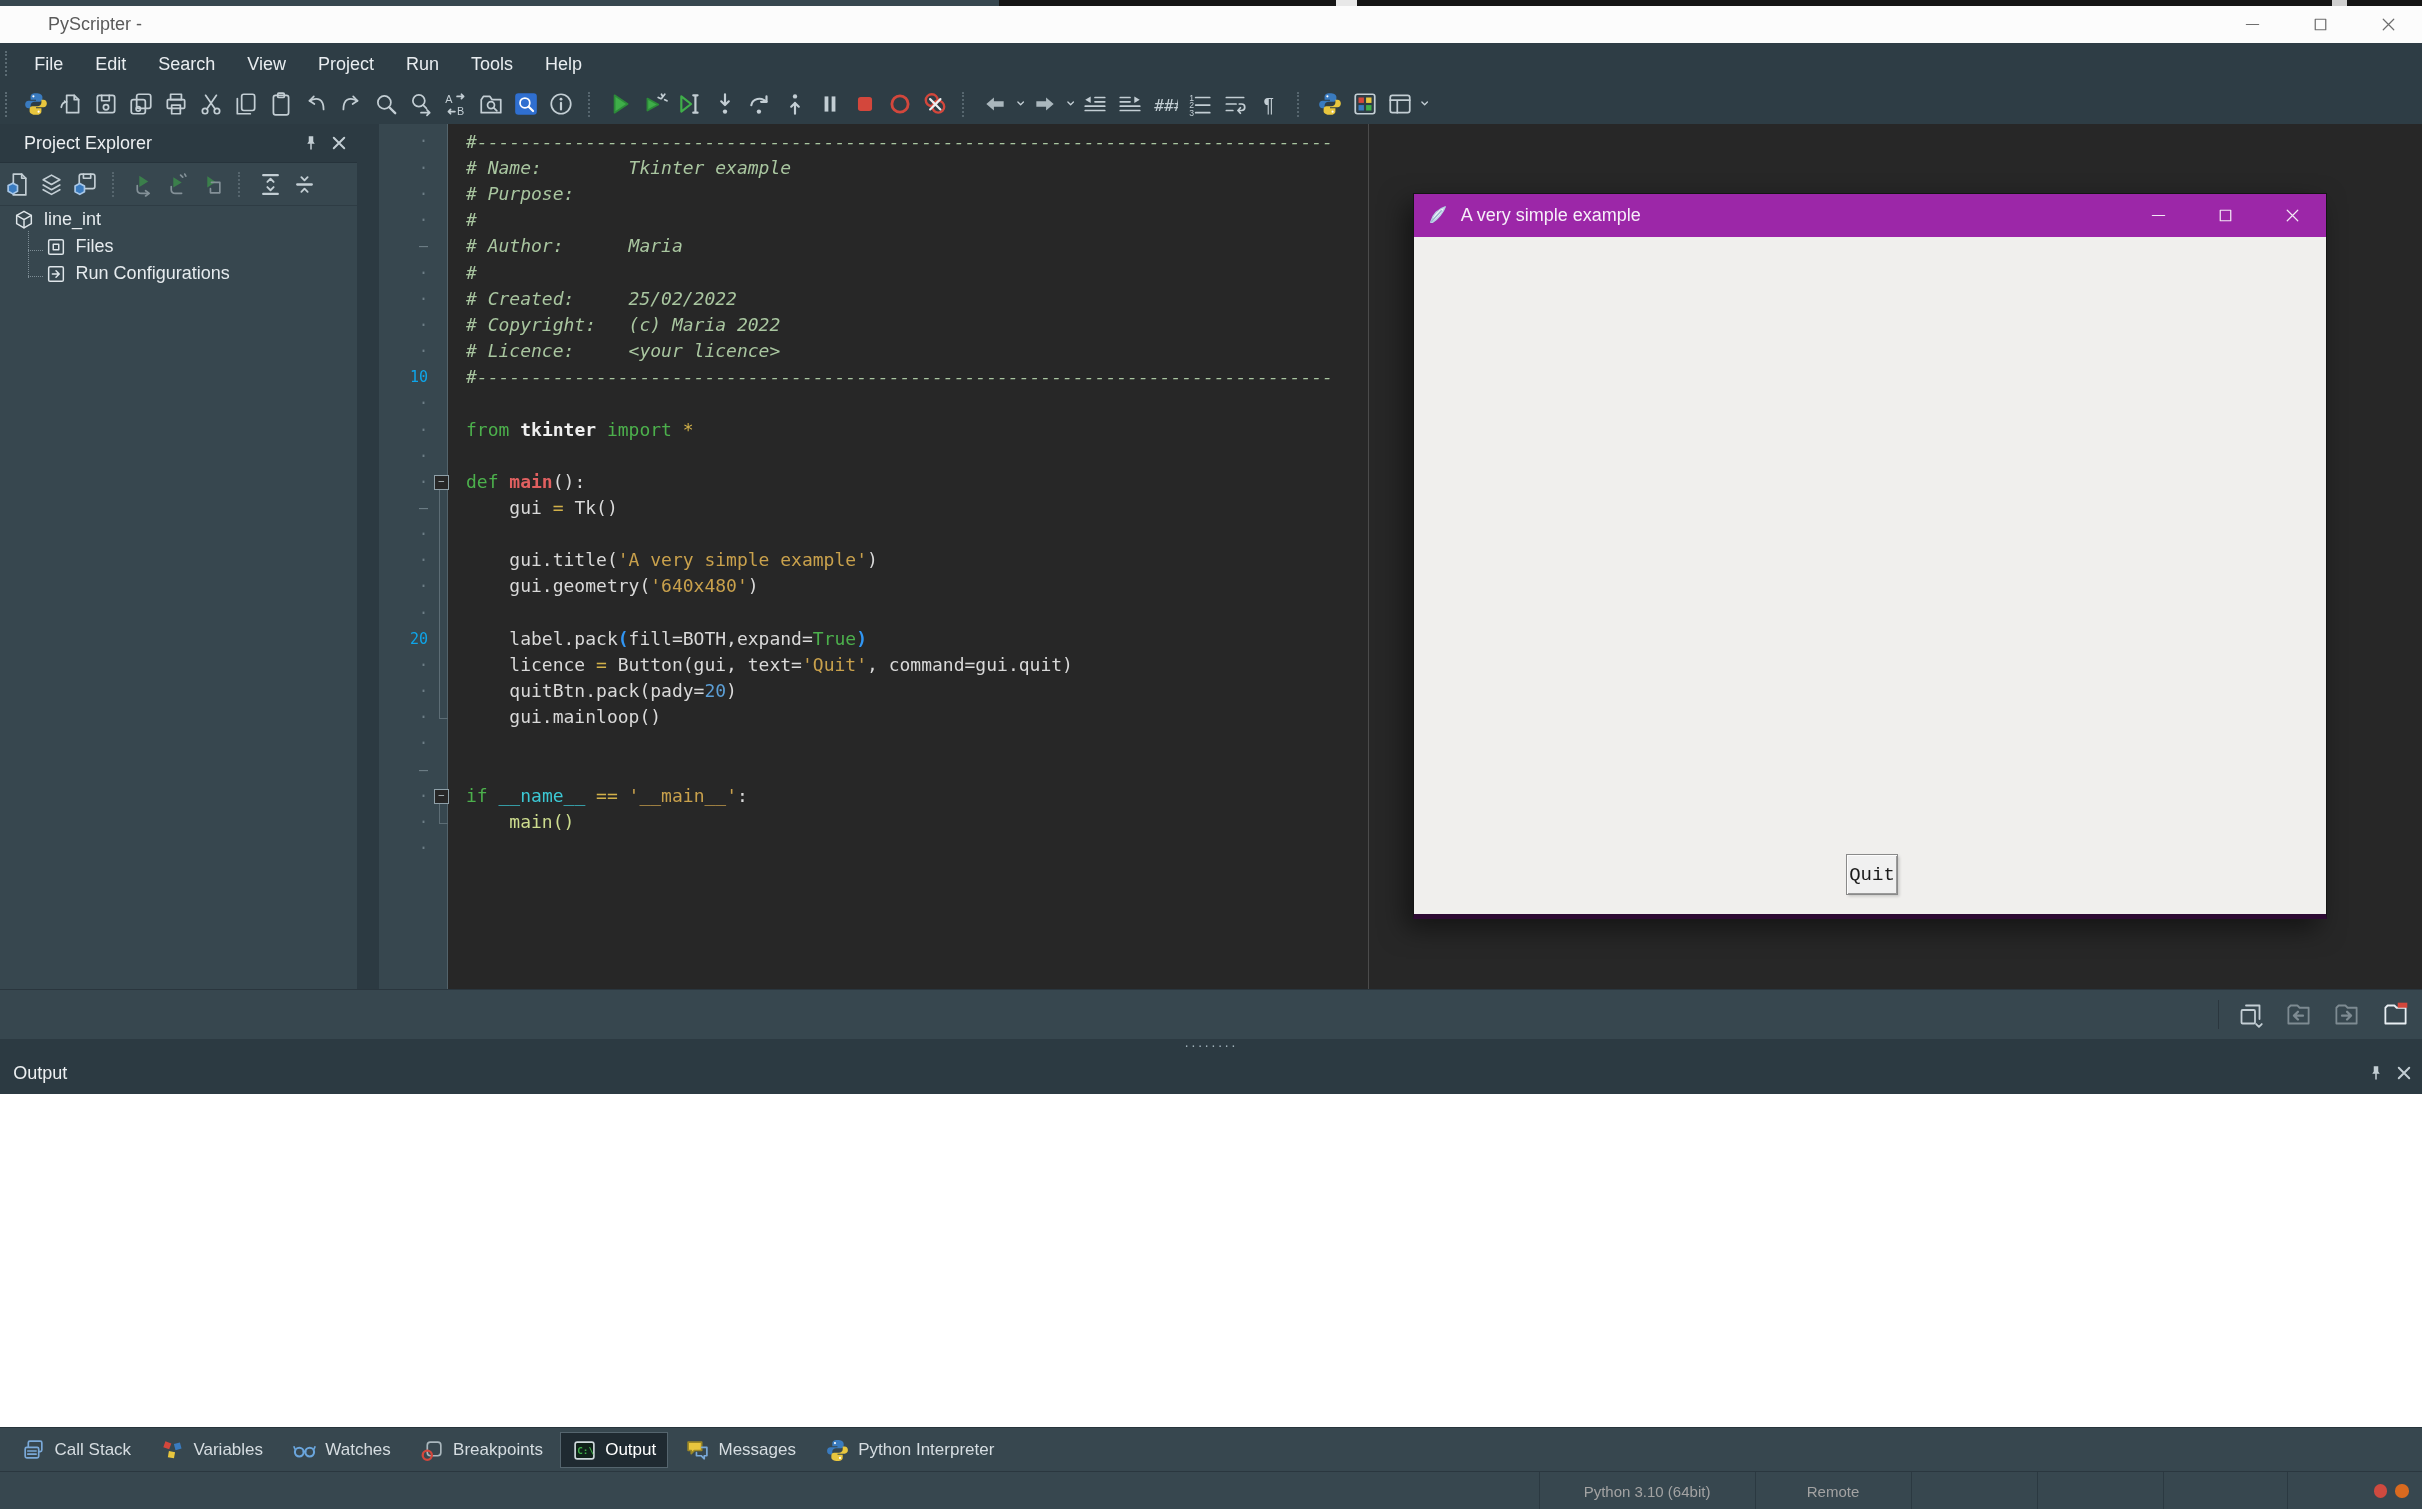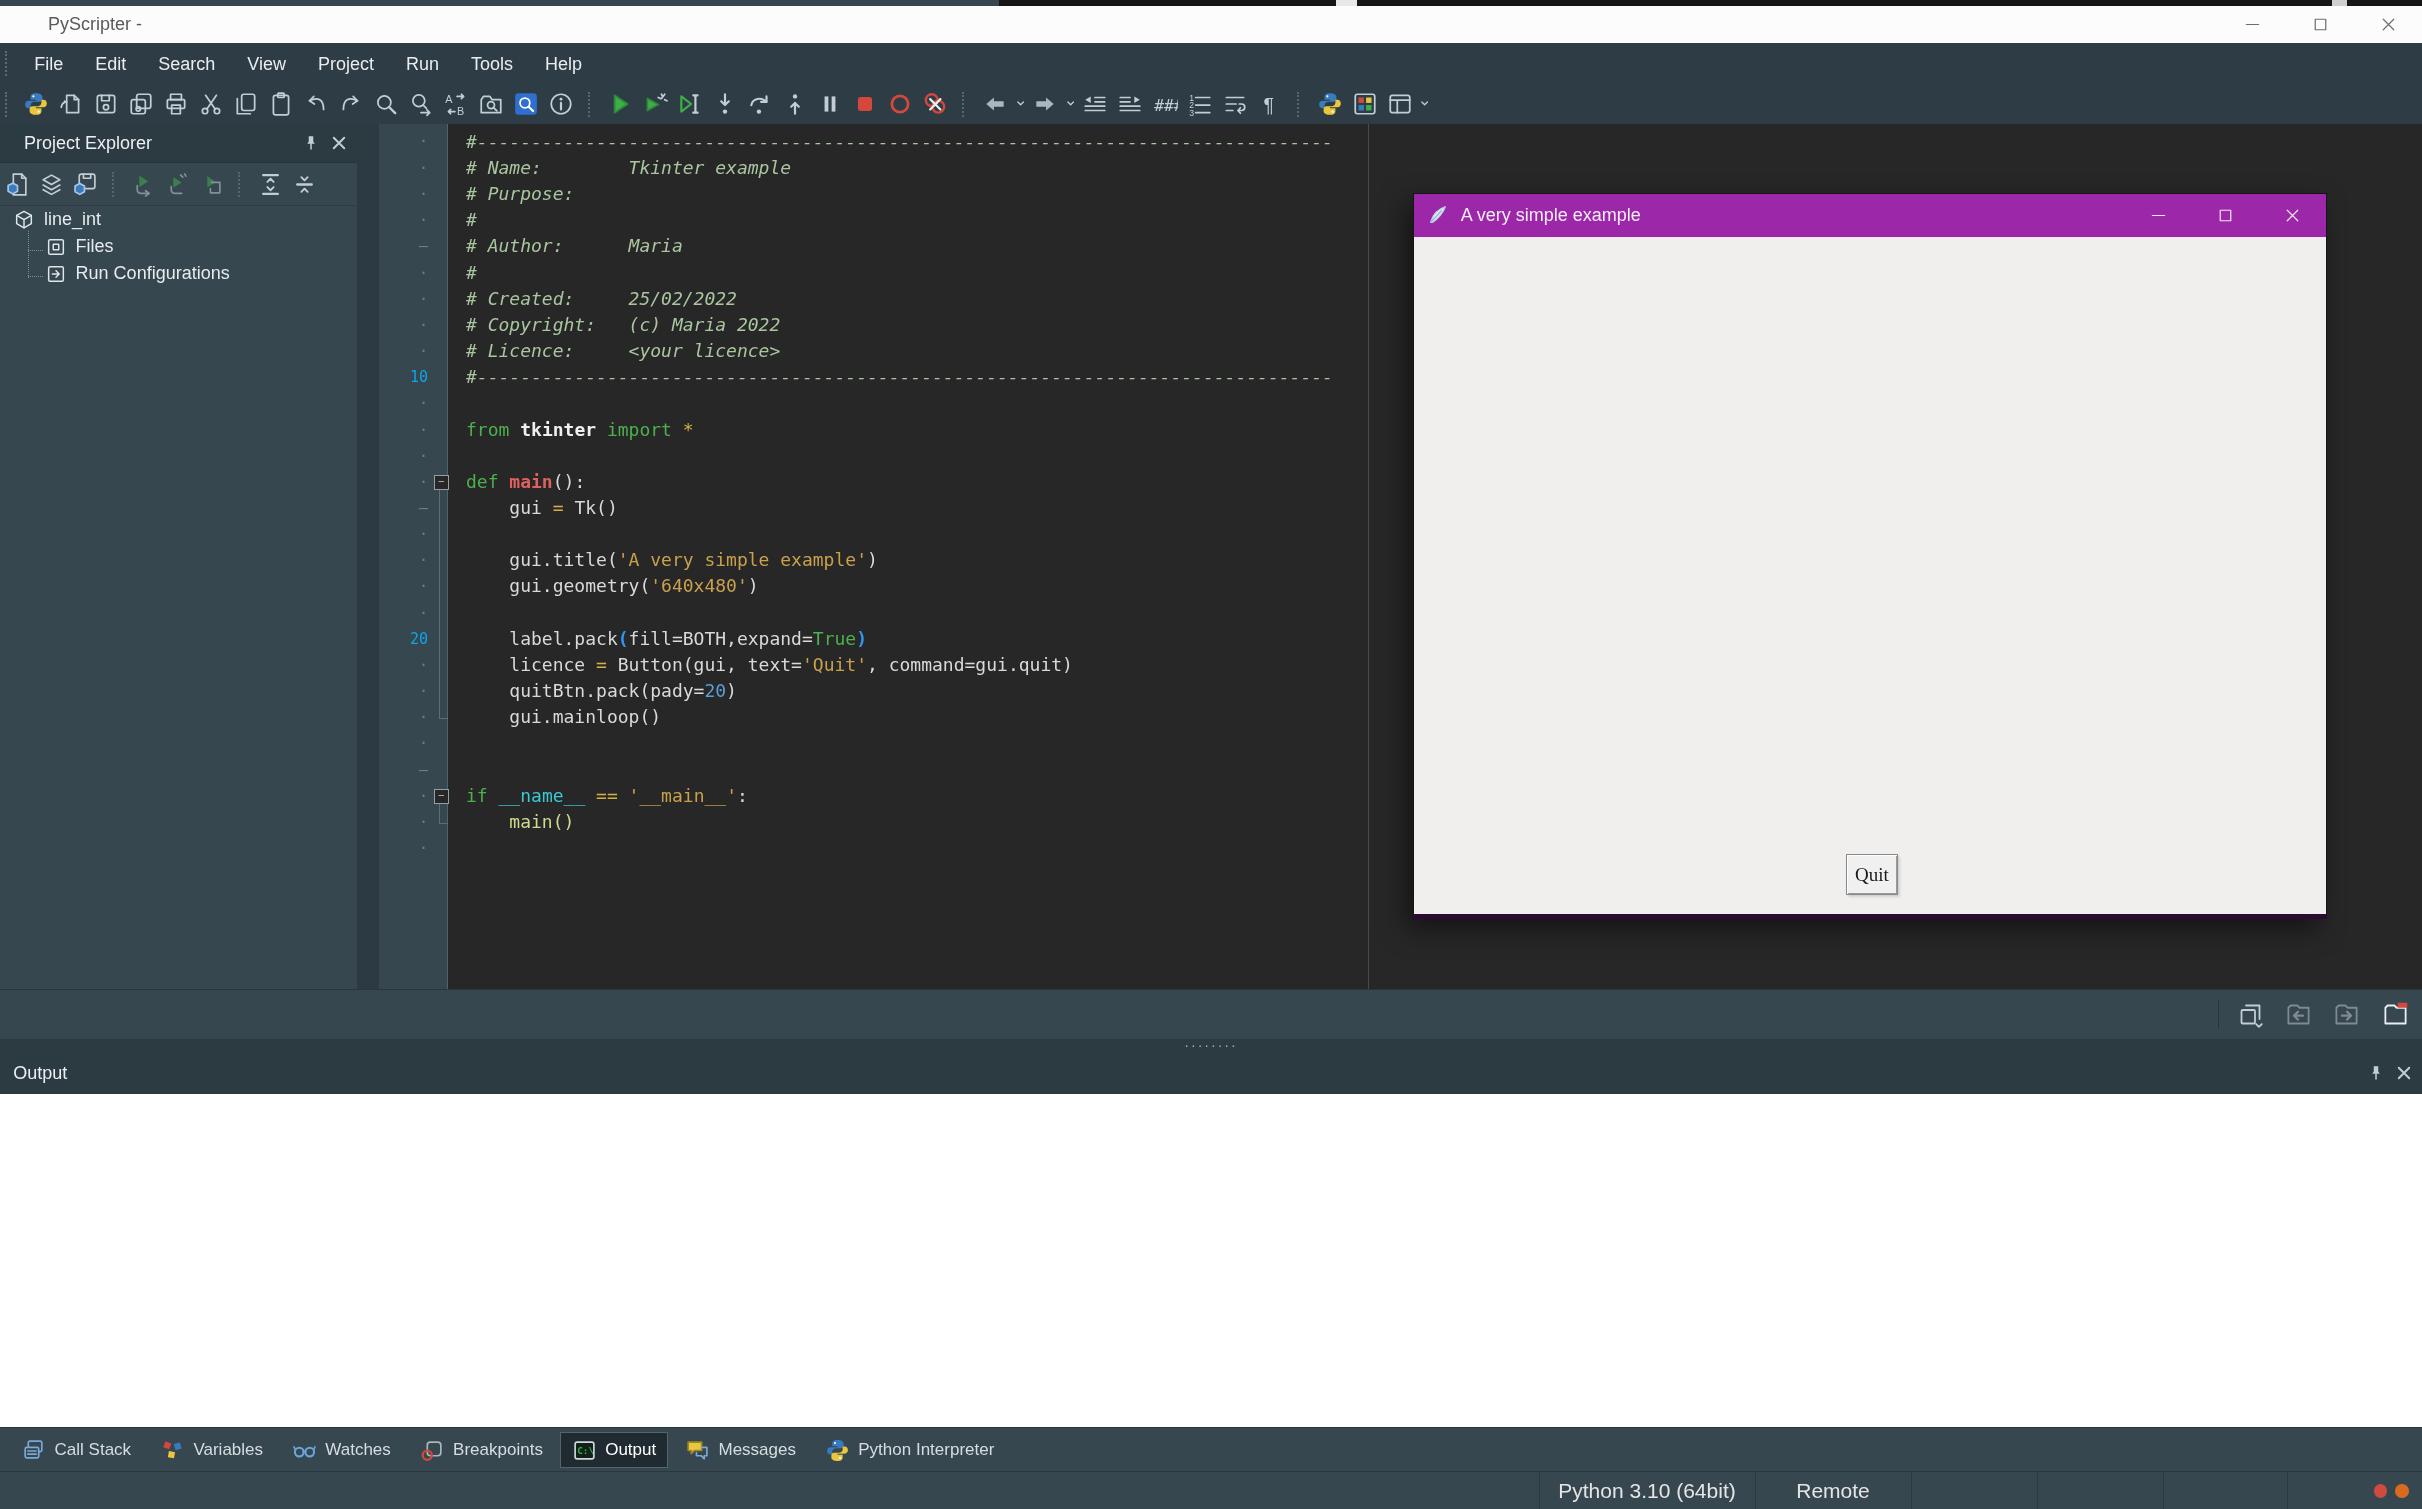--- a/index.html
+++ b/index.html
@@ -100,35 +100,35 @@
   #outbody{left:0;top:1094px;width:2422px;height:333px;background:#ffffff;}
 
   
   #btabs{left:0;top:1427px;width:2422px;height:45px;background:#37474f;border-top:1px solid #27343c;display:flex;align-items:center;padding-left:9.5px;box-sizing:border-box;gap:5.7px;}
   .btab{display:flex;align-items:center;gap:8.6px;font-size:17px;color:#d6dde1;padding:4.8px 10.5px;border:1px solid transparent;}
   .btab .icon{width:25px;height:25px;}
   .btab.active{background:#1f2a31;border-color:#55656e;color:#ffffff;}
 
   
   #statusbar{left:0;top:1471px;width:2422px;height:38px;background:#37474f;border-top:1px solid #2a373f;}
-  .sseg{position:absolute;top:0;height:38px;border-right:1px solid #2b3941;display:flex;align-items:center;justify-content:center;font-size:21px;color:#e5e5e5;}
+  .sseg{position:absolute;top:0;height:38px;border-right:1px solid #2b3941;display:flex;align-items:center;justify-content:center;font-size:15px;color:#a3a3a3;}
   #statusdots{position:absolute;right:13.3px;top:12.4px;display:flex;gap:8.6px;}
   .sdot{width:13.3px;height:13.3px;border-radius:50%;}
 
   
   #tkwin{left:1413px;top:193px;width:914px;height:726px;background:#f0efed;border:1px solid #141414;border-bottom:5.7px solid #2d0a33;box-shadow:-7.6px 9.5px 25px rgba(0,0,0,0.5);box-sizing:border-box;z-index:5;}
   #tk-titlebar{position:absolute;left:0;top:0;width:100%;height:43px;background:#9c27a8;display:flex;align-items:center;}
   #tk-icon{width:23px;height:23px;margin-left:12.4px;}
   #tk-title{margin-left:11.4px;font-size:18px;color:#f7eff9;}
   #tk-ctls{margin-left:auto;display:flex;height:100%;}
   .tkctl{width:67px;height:100%;display:flex;align-items:center;justify-content:center;}
   .tkctl .icon{width:21px;height:21px;}
   .tkctl svg *{stroke:#f3e9f5;}
   #tk-label{position:absolute;left:0;top:326px;width:100%;text-align:center;font-size:19px;color:#1b1b1b;}
-  #tk-quit{position:absolute;left:432px;top:660px;width:50px;height:39px;background:#f0f0f0;border:1px solid #8a8a8a;box-shadow:inset 1px 1px 0 #fdfdfd,inset -1px -1px 0 #9a9a9a,1.9px 1.9px 2.9px rgba(0,0,0,0.18);font-size:19px;color:#1b1b1b;display:flex;align-items:center;justify-content:center;font-family:Liberation Serif, serif;}
+  #tk-quit{position:absolute;left:432px;top:660px;width:50px;height:39px;background:#f0f0f0;border:1px solid #8a8a8a;box-shadow:inset 1px 1px 0 #fdfdfd,inset -1px -1px 0 #9a9a9a,1.9px 1.9px 2.9px rgba(0,0,0,0.18);font-size:19px;color:#1b1b1b;display:flex;align-items:center;justify-content:center;font-family:Liberation Mono, monospace;}
 </style>
 </head>
 <body>
 
 <div id="app">
 
   <div class="abs" id="titlebar">
     <span class="icon" id="app-logo"></span>
     <span id="title-text">PyScripter -</span>
     <div id="winctls">

